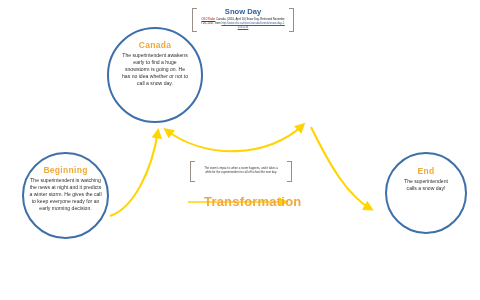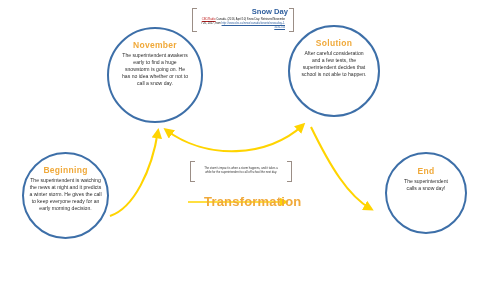--- a/index.html
+++ b/index.html
@@ -88,21 +88,21 @@
   #node-end .node-body { padding: 0 14px; }
 
   .node-heading-spacer { height: 2px; }
 
   
   #title-card {
     position: absolute;
     left: 198px;
     top: 8px;
     width: 90px;
-    text-align: right;
+    text-align: center;
   }
   #title-card-text {
     color: #2f5f9e;
     font-size: 7.6px;
     font-weight: bold;
     line-height: 1.1;
   }
   #citation {
     margin-top: 1.5px;
     font-size: 2.75px;
@@ -184,30 +184,25 @@
   <div id="title-card">
     <div id="title-card-inner">
       <span class="bracket-l"></span>
       <span class="bracket-r"></span>
       <div id="title-card-text">Snow Day</div>
       <div id="citation"><span class="cite-red">CBC/Radio</span><span> Canada. (2016, April 10) Snow Day. Retrieved November 20, 2017, from </span><span class="cite-link">http://www.cbc.ca/news/canada/toronto/snow-day-1.3531234</span></div>
     </div>
   </div>
 
   <div class="node" id="node-problem">
-    <div class="node-heading">November</div>
+    <div class="node-heading">Canada</div>
     <div class="node-heading-spacer"></div>
     <div class="node-body">The superintendent awakens early to find a huge snowstorm is going on. He has no idea whether or not to call a snow day.</div>
   </div>
 
-  <div class="node" id="node-solution">
-    <div class="node-heading">Solution</div>
-    <div class="node-heading-spacer"></div>
-    <div class="node-body">After careful consideration and a few tests, the superintendent decides that school is not able to happen.</div>
-  </div>
 
   <div class="node" id="node-end">
     <div class="node-heading">End</div>
     <div class="node-heading-spacer"></div>
     <div class="node-body">The superintendent calls a snow day!</div>
   </div>
 
   <div class="node" id="node-beginning">
     <div class="node-heading">Beginning</div>
     <div class="node-heading-spacer"></div>

